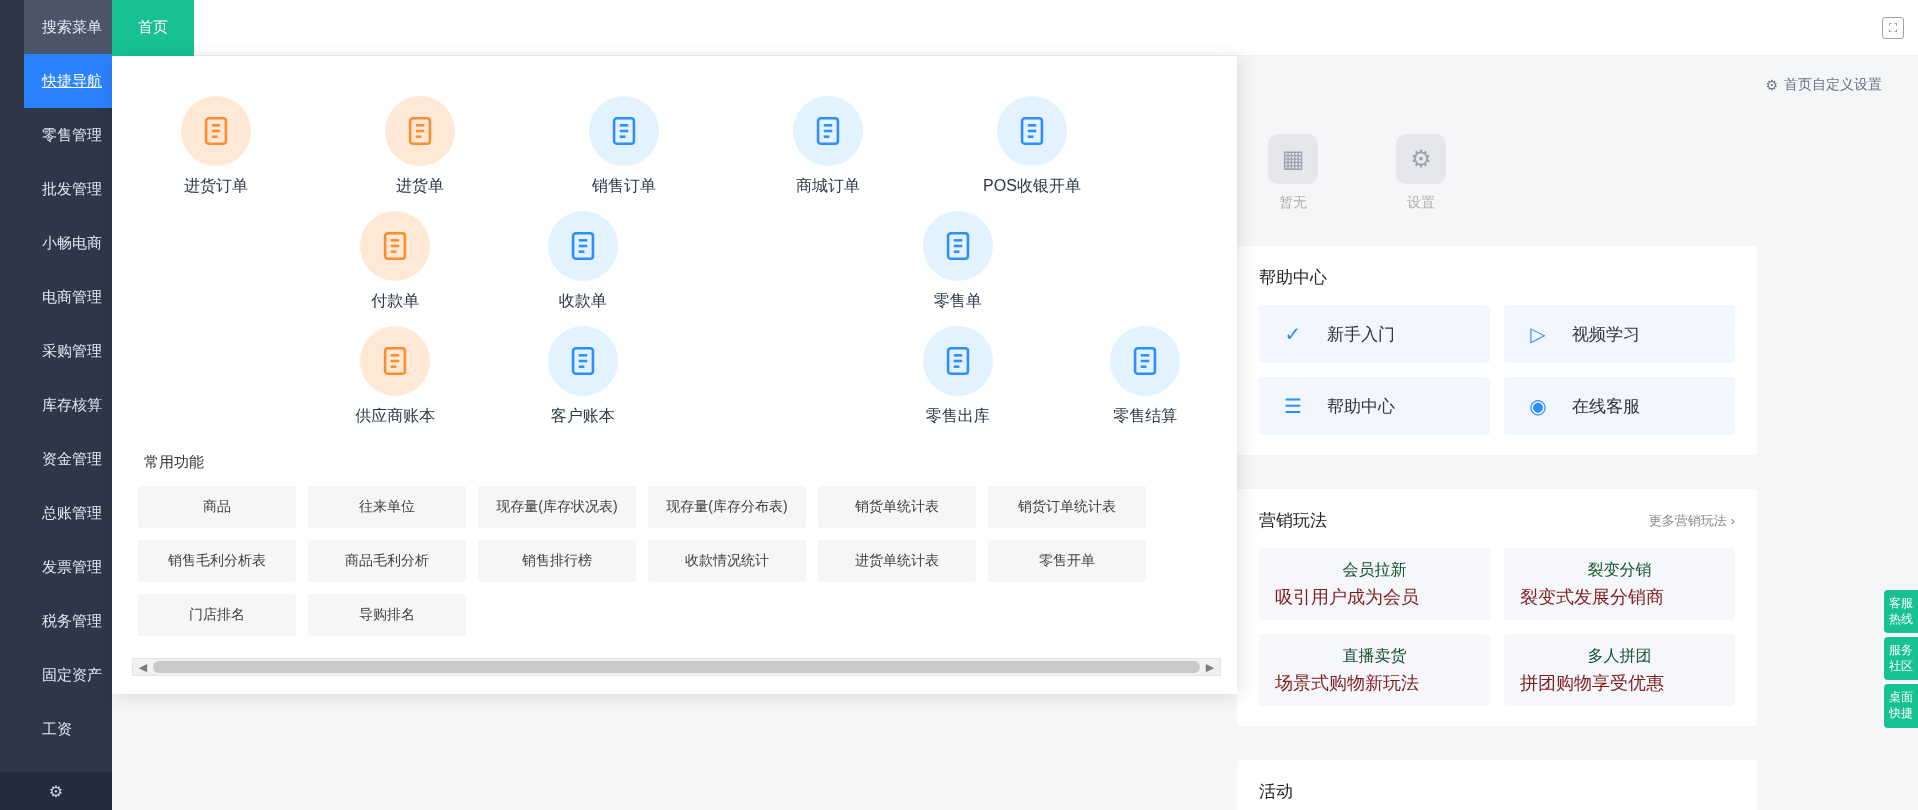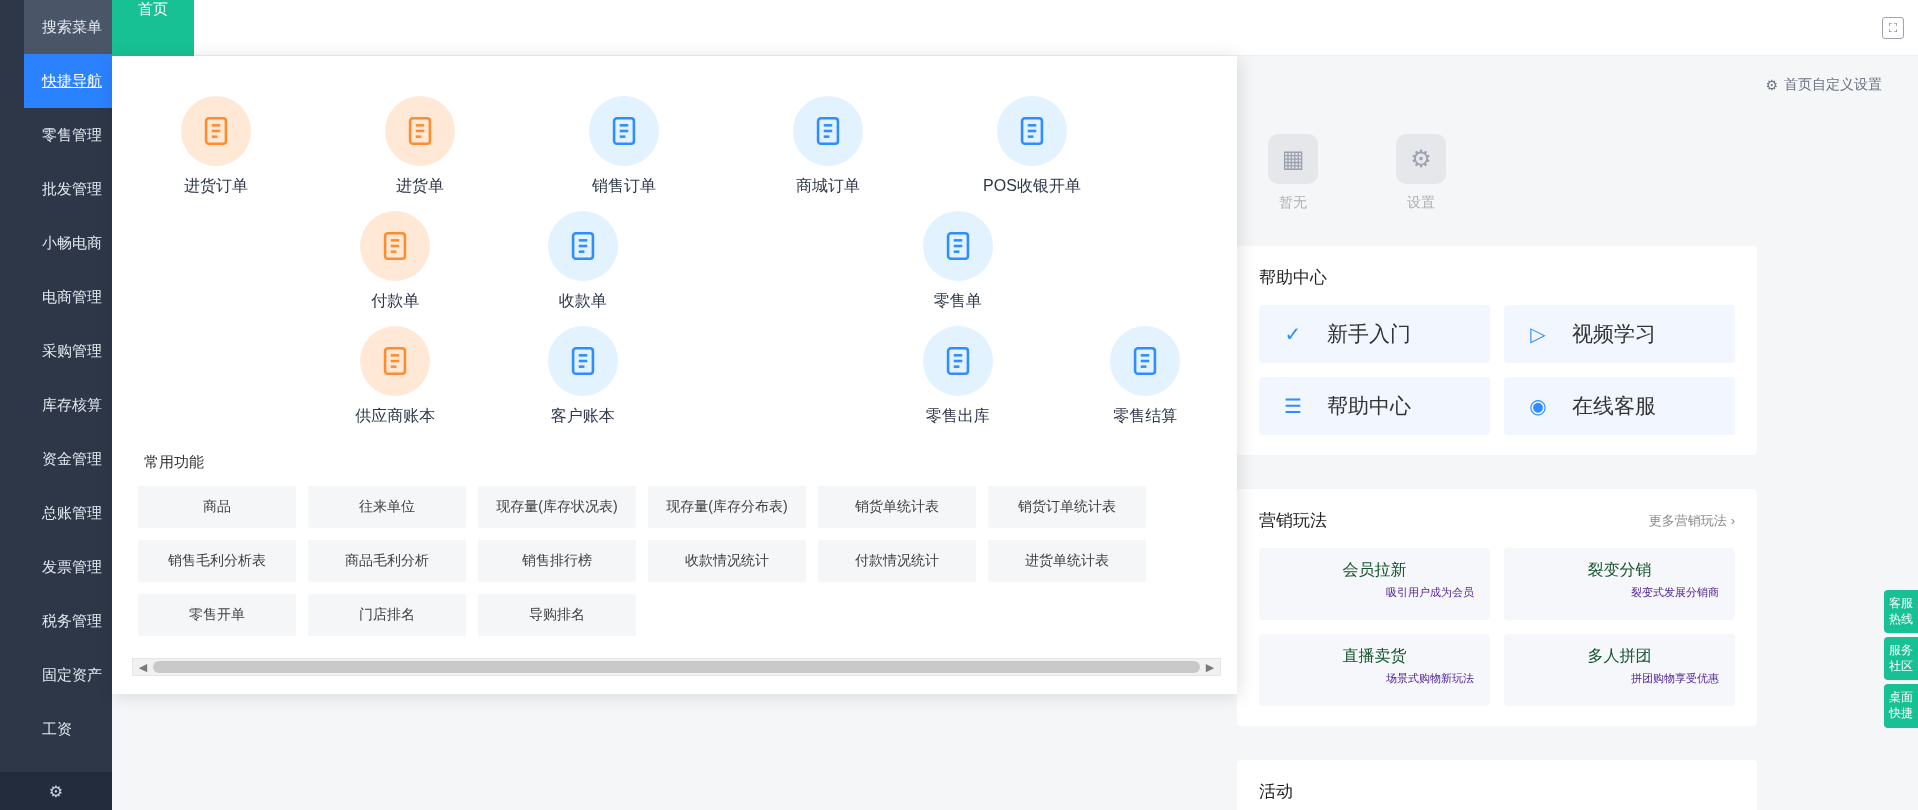--- a/index.html
+++ b/index.html
@@ -8,21 +8,21 @@
 
 .sidebar { position: fixed; left: 0; top: 0; width: 112px; height: 100%; background: #2d3748; z-index: 100; padding-left: 24px; }
 .side-item { height: 54px; display: flex; align-items: center; padding-left: 18px; color: #e2e8f0; font-size: 15px; cursor: pointer; position: relative; }
 .side-item.active { background: #2b82ff; color: #fff; text-decoration: underline; }
 .side-item.search { background: #4a5568; }
 .side-item .caret { position: absolute; right: 12px; font-size: 10px; color: #94a3b8; }
 .side-foot { position: absolute; bottom: 0; left: 0; width: 100%; height: 38px; display: flex; align-items: center; justify-content: center; color: #cbd5e1; background: #232c3d; }
 
 
 .topbar { position: fixed; left: 112px; top: 0; right: 0; height: 56px; background: #fff; border-bottom: 1px solid #eef0f3; display: flex; align-items: center; z-index: 50; }
-.tab { height: 56px; padding: 0 26px; display: flex; align-items: flex-start; font-size: 15px; color: #444; }
+.tab { height: 56px; padding: 0 26px; display: flex; align-items: center; font-size: 15px; color: #444; }
 .tab.active { background: #18c194; color: #fff; }
 .top-right { margin-left: auto; padding-right: 14px; color: #6b7280; display:flex; align-items:center; gap:10px;}
 .expand-box { width:22px; height:22px; border:1px solid #9ca3af; border-radius:3px; display:flex; align-items:center; justify-content:center; font-size:12px;}
 
 
 .flyout { position: absolute; left: 112px; top: 56px; width: 1125px; background: #fff; box-shadow: 2px 2px 18px rgba(0,0,0,.12); z-index: 200; padding: 40px 16px 18px 20px; }
 .flow-row { display: flex; gap: 36px; margin-bottom: 14px; position:relative; }
 .flow-col { width: 168px; display: flex; flex-direction: column; align-items: center; gap: 10px; }
 .icon-circ { width: 70px; height: 70px; border-radius: 50%; display: flex; align-items: center; justify-content: center; font-size: 32px; position:relative; }
 .ic-orange { background: #ffe9d6; color: #ff8c2c; }
@@ -48,25 +48,25 @@
 .tile-lab{ font-size:14px; color:#333;}
 .tile-lab.gray{ color:#b0b0b0;}
 
 .panel { background:#fff; border-radius:4px; padding:20px 22px; margin-top:34px; width:520px;}
 .panel-head { display:flex; align-items:center; justify-content:space-between; margin-bottom:16px;}
 .panel-title{ font-size:17px; color:#222;}
 .panel-more{ font-size:13px; color:#888; display:flex; align-items:center; gap:4px;}
 .help-grid{ display:grid; grid-template-columns:1fr 1fr; gap:14px;}
 .help-card{ height:58px; background:#f1f6ff; border-radius:4px; display:flex; align-items:center; gap:16px; padding-left:16px; cursor:pointer;}
 .help-ic{ width:36px; height:36px; border-radius:6px; display:flex; align-items:center; justify-content:center; color:#2f8eff; font-size:20px;}
-.help-lab{ font-size:21px; color:#333;}
+.help-lab{ font-size:17px; color:#333;}
 .mkt-grid{ display:grid; grid-template-columns:1fr 1fr; gap:14px;}
 .mkt-card{ height:72px; background:#f6f7fa; border-radius:4px; padding:12px 16px; cursor:pointer;}
 .mkt-t{ font-size:16px; color:#14532d; margin-bottom:4px;text-align:center;}
-.mkt-s{ font-size:11px; color:#4c1d95;text-align:right;}
+.mkt-s{ font-size:18px; color:#7f1d1d;}
 
 
 .float-tags{ position:fixed; right:0; top:590px; display:flex; flex-direction:column; gap:4px; z-index:300;}
 .ftag{ width:34px; background:#18c194; color:#fff; font-size:12px; padding:6px 4px; text-align:center; border-radius:4px 0 0 4px; line-height:1.3; cursor:pointer;margin-left:48px;}
 
 svg{ display:block;}
 </style>
 </head>
 <body>
 
@@ -374,21 +374,20 @@
       <div class="common-btn">商品</div>
       <div class="common-btn">往来单位</div>
       <div class="common-btn">现存量(库存状况表)</div>
       <div class="common-btn">现存量(库存分布表)</div>
       <div class="common-btn">销货单统计表</div>
       <div class="common-btn">销货订单统计表</div>
       <div class="common-btn">销售毛利分析表</div>
       <div class="common-btn">商品毛利分析</div>
       <div class="common-btn">销售排行榜</div>
       <div class="common-btn">收款情况统计</div>
-      <div class="common-btn">付款情况统计</div>
       <div class="common-btn">进货单统计表</div>
       <div class="common-btn">零售开单</div>
       <div class="common-btn">门店排名</div>
       <div class="common-btn">导购排名</div>
     </div>
 
   <div class="fly-scroll">
     <span class="arr">◀</span>
     <div class="thumb"></div>
     <span class="arr right">▶</span>

